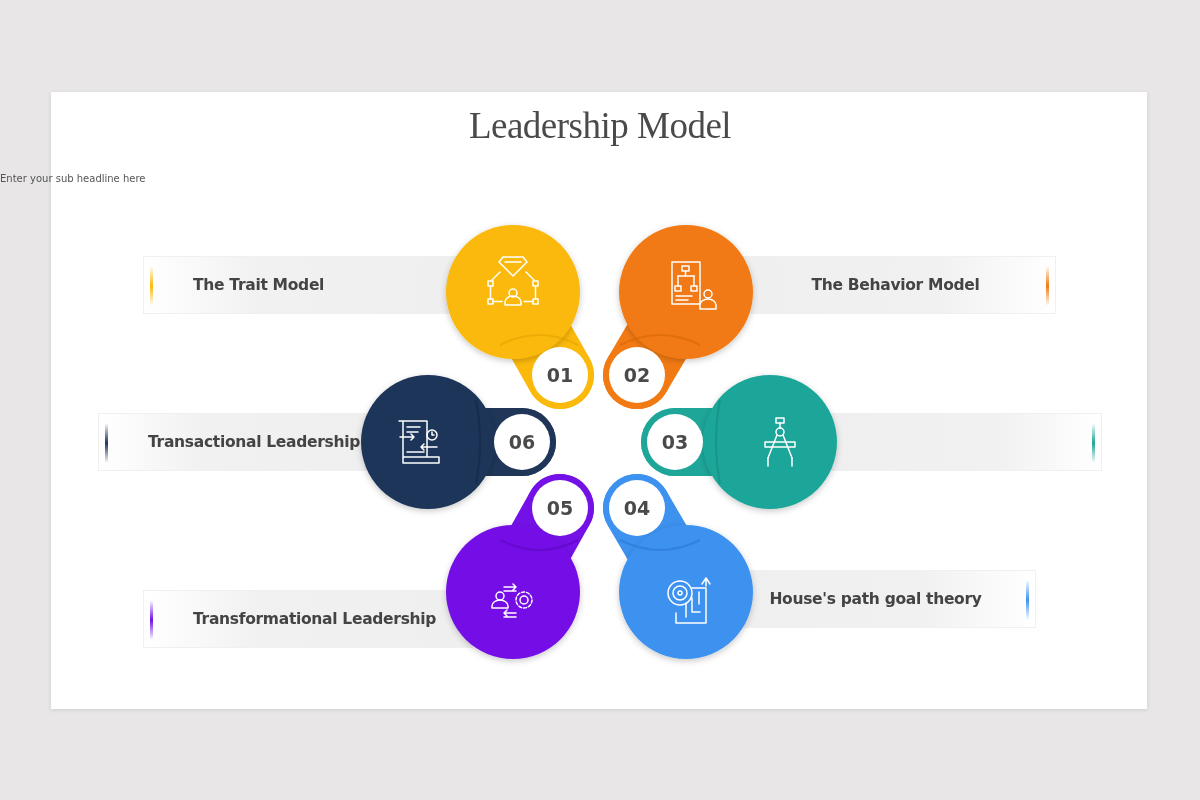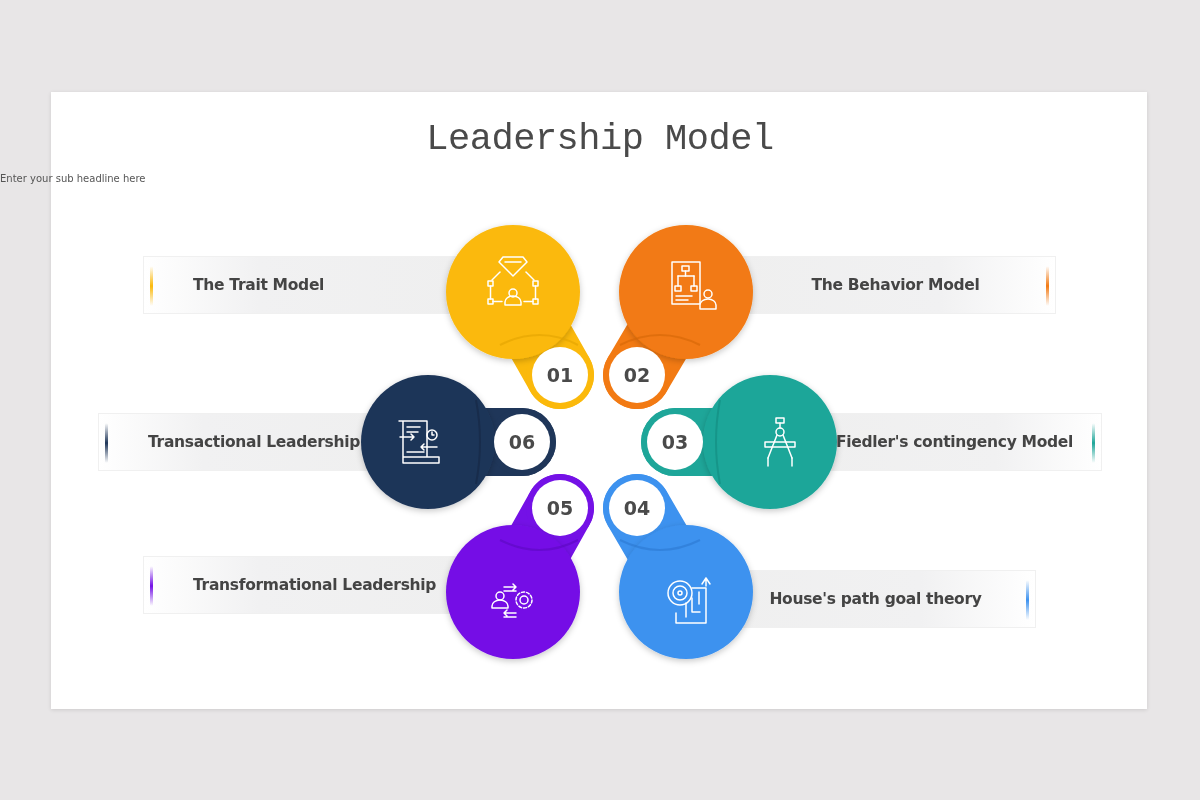--- a/index.html
+++ b/index.html
@@ -1,18 +1,18 @@
 <!DOCTYPE html>
 <html><head>
 <meta charset="utf-8">
 <style>
   html, body { margin:0; padding:0; }
   body { width:1200px; height:800px; background:#e8e6e7; position:relative; overflow:hidden; font-family:"Liberation Sans", sans-serif; }
   .slide { position:absolute; left:51px; top:92px; width:1096px; height:617px; background:#ffffff; box-shadow:0 1px 4px rgba(0,0,0,0.12); }
-  .title { position:absolute; left:0; width:1200px; top:118px; text-align:center; font-size:37px; color:#4a4a4a; font-family:Liberation Mono, monospace; font-weight:normal; letter-spacing:-0.5px; }
+  .title { position:absolute; left:0; width:1200px; top:104px; text-align:center; font-size:37px; color:#4a4a4a; font-family:Liberation Serif, serif; font-weight:normal; letter-spacing:-0.5px; }
   .subtitle { position:absolute; left:0; width:1200px; top:173px; text-align:left; font-size:10px; color:#555; font-family:"DejaVu Sans", sans-serif; }
   .bar { position:absolute; height:58px; border:1px solid #f0f0f0; box-sizing:border-box; display:flex; align-items:center;padding-left:28px; }
   .bar.left { background:linear-gradient(to right, #ffffff 0%, #f1f1f2 35%, #efefef 100%); }
   .bar.right { background:linear-gradient(to left, #ffffff 0%, #f1f1f2 35%, #efefef 100%); justify-content:center; }
   .accent { position:absolute; top:9px; width:3px; height:40px; border-radius:2px; }
   .bar.left .accent { left:6px; }
   .bar.right .accent { right:6px; }
   .bar-label { font-size:15.5px; font-weight:bold; color:#444; font-family:"DejaVu Sans", sans-serif; letter-spacing:-0.3px; white-space:nowrap; }
   .bar.left .bar-label { margin-left:21px; }
   .bar.right .bar-label { margin-right:21px; }
@@ -34,23 +34,22 @@
 <div class="bar right" style="left:728px; top:256px; width:328px;">
   <span class="accent" style="background:linear-gradient(to bottom, rgba(242,122,19,0), #f27a13 50%, rgba(242,122,19,0));"></span>
   <span class="bar-label">The Behavior Model</span>
 </div>
 <div class="bar left" style="left:98px; top:413px; width:300px;">
   <span class="accent" style="background:linear-gradient(to bottom, rgba(31,54,89,0), #1f3659 50%, rgba(31,54,89,0));"></span>
   <span class="bar-label">Transactional Leadership</span>
 </div>
 <div class="bar right" style="left:800px; top:413px; width:302px;">
   <span class="accent" style="background:linear-gradient(to bottom, rgba(30,166,153,0), #1ea699 50%, rgba(30,166,153,0));"></span>
-  <span class="bar-label">Fiedler's contingency Model</span>
 </div>
-<div class="bar left" style="left:143px; top:556px; width:330px;">
+<div class="bar left" style="left:143px; top:590px; width:330px;">
   <span class="accent" style="background:linear-gradient(to bottom, rgba(116,17,230,0), #7411e6 50%, rgba(116,17,230,0));"></span>
   <span class="bar-label">Transformational Leadership</span>
 </div>
 <div class="bar right" style="left:708px; top:570px; width:328px;">
   <span class="accent" style="background:linear-gradient(to bottom, rgba(61,146,239,0), #3d92ef 50%, rgba(61,146,239,0));"></span>
   <span class="bar-label">House's path goal theory</span>
 </div>
 
 <svg class="diagram" viewBox="0 0 1200 800">
   <defs>

